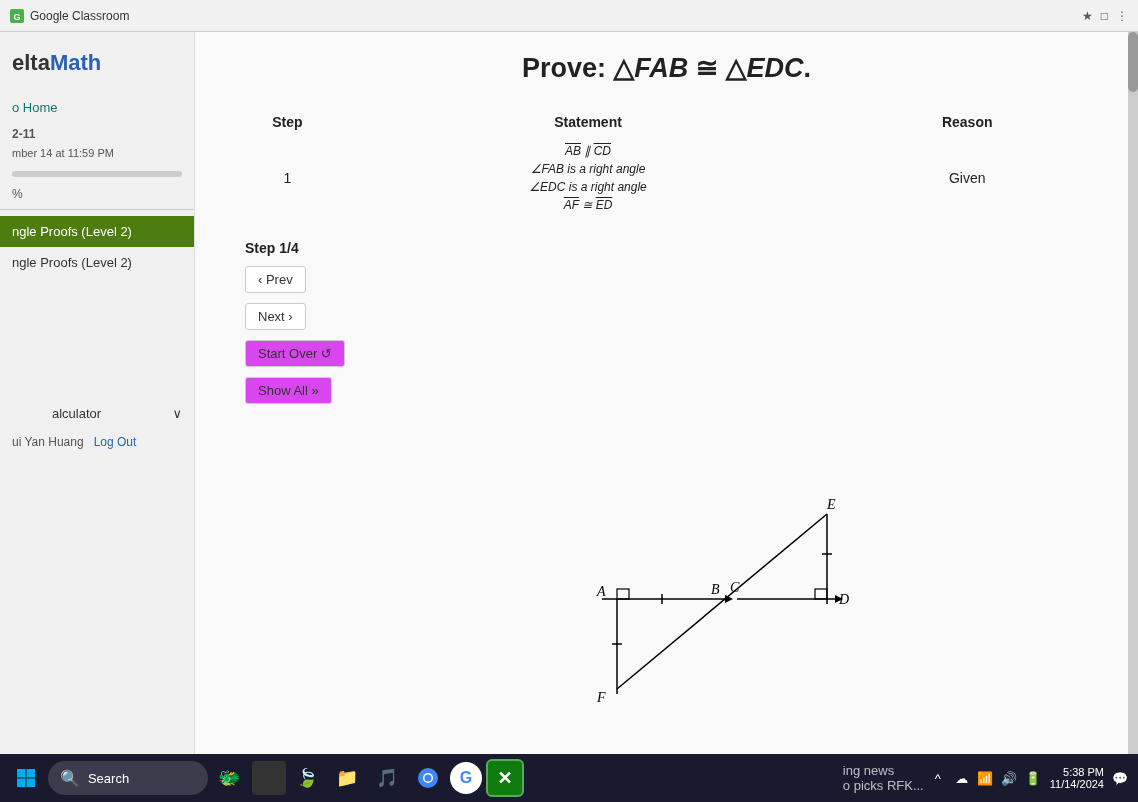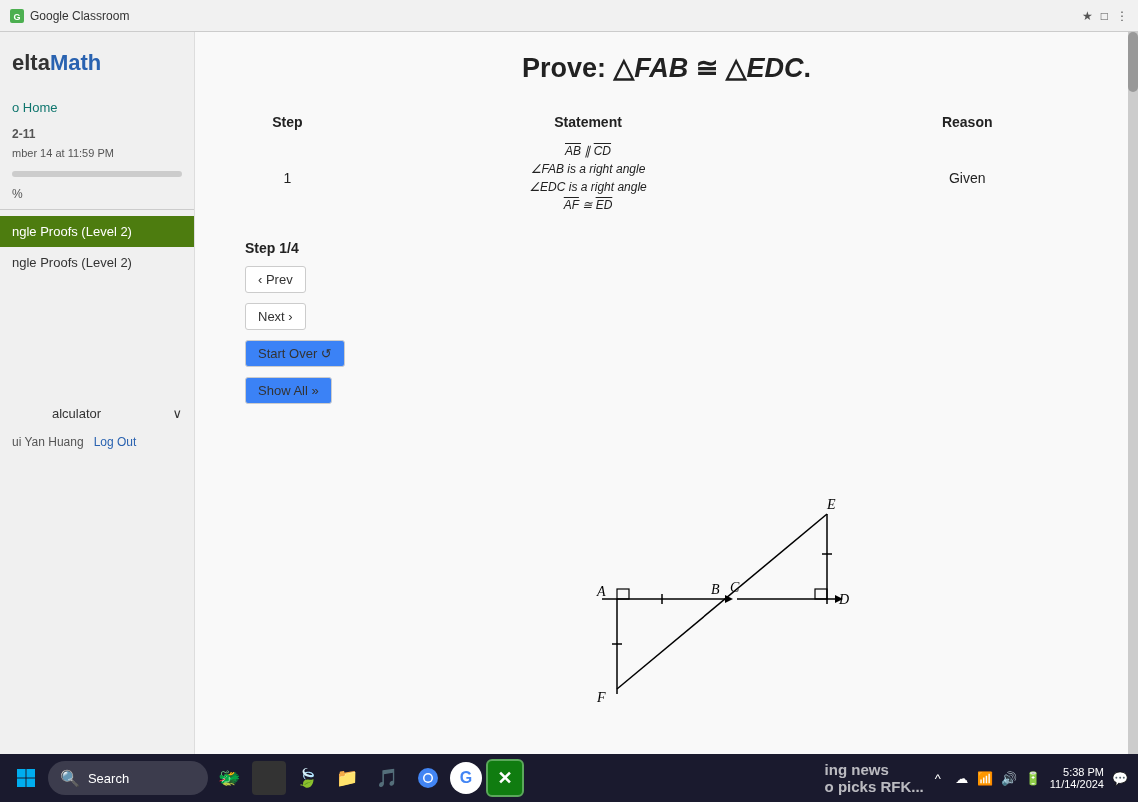--- a/index.html
+++ b/index.html
@@ -194,21 +194,21 @@
       font-size: 13px;
       background: white;
       border: 1px solid #ccc;
       border-radius: 3px;
       cursor: pointer;
       color: #333;
     }
     .btn-action {
       padding: 5px 12px;
       font-size: 13px;
-      background: #3b82f6;
+      background: #d946ef;
       border: 1px solid #ccc;
       border-radius: 3px;
       cursor: pointer;
       color: #333;
     }
 
     
     .diagram-container {
       display: flex;
       justify-content: center;
@@ -296,27 +296,26 @@
       display: flex;
       align-items: center;
       justify-content: center;
       cursor: pointer;
       font-size: 18px;
       color: white;
       font-weight: bold;
       border: 2px solid #5ba85b;
     }
     .news-ticker {
-      font-size: 15px;
+      font-size: 13px;
       color: rgba(255,255,255,0.7);
       max-width: 180px;
       overflow: hidden;
       white-space: nowrap;
       text-overflow: ellipsis;
-      font-weight: bold;
     }
 
     .scrollbar-right {
       width: 10px;
       background: #ccc;
       position: absolute;
       right: 0;
       top: 32px;
       bottom: 48px;
     }

